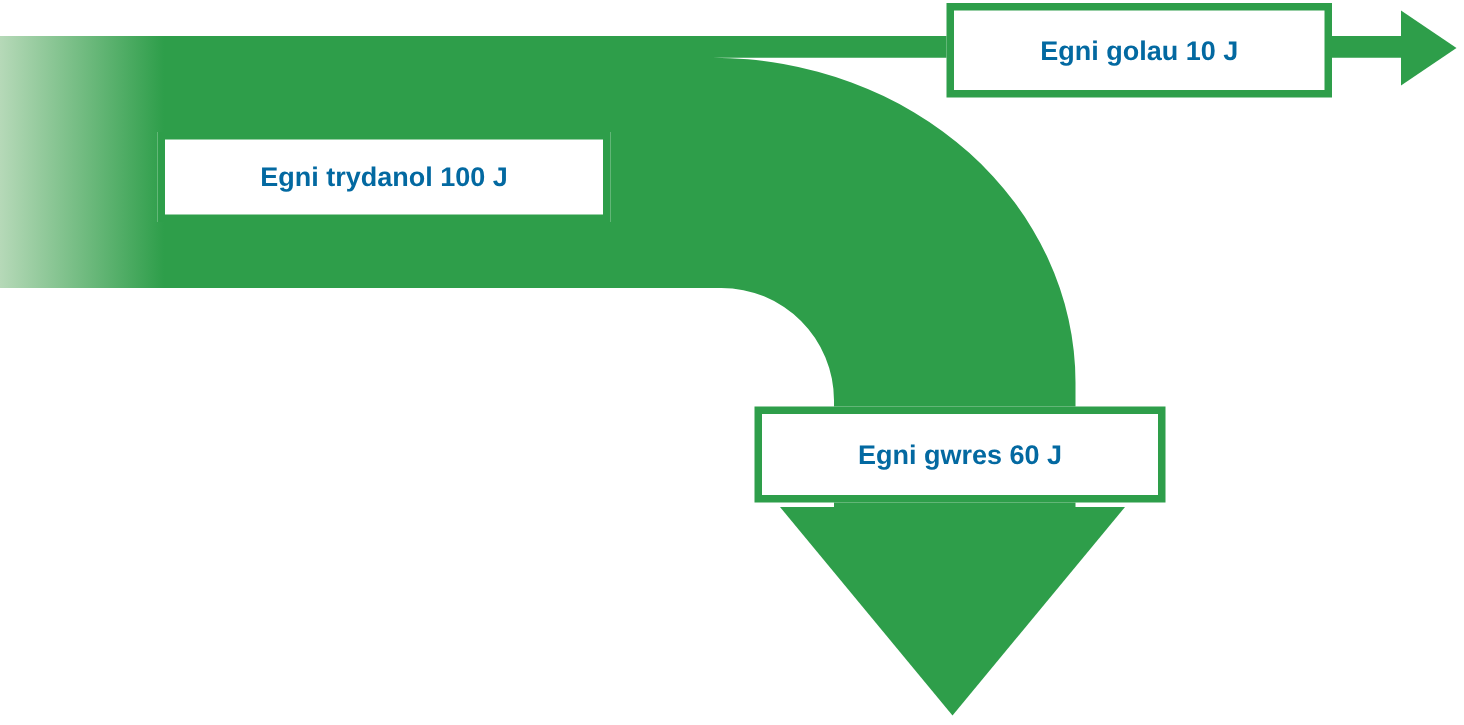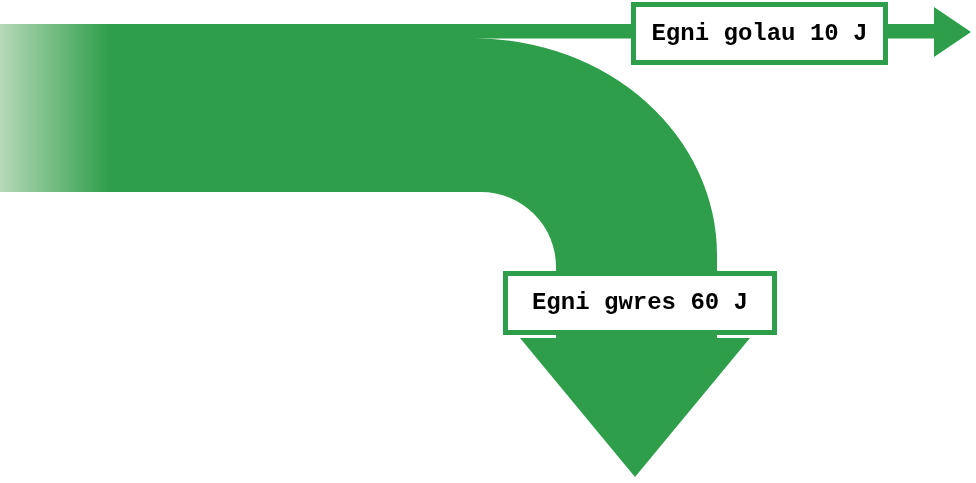--- a/index.html
+++ b/index.html
@@ -25,25 +25,24 @@
     position: absolute;
     box-sizing: border-box;
     background: #ffffff;
     border: 5px solid #2e9e4a;
     display: flex;
     align-items: center;
     justify-content: center;
   }
   .label-text {
     font-weight: bold;
-    font-size: 24px;
+    font-size: 18px;
     line-height: 1;
-    color: #000000;
+    color: #0369a1;
     white-space: nowrap;
-    font-family: Liberation Mono, monospace;
   }
   .box-input {
     left: 105px;
     top: 88px;
     width: 302px;
     height: 60px;
   }
   .box-light {
     left: 631px;
     top: 2px;
@@ -75,20 +74,23 @@
              A242,216.5 0 0 1 717,255
              L717,340 L556,340 L556,267
              A75,75 0 0 0 481,192
              L0,192 Z"></path>
 
     <path fill="#2e9e4a" d="M934,7 L971,32 L934,57 Z"></path>
 
     <path fill="#2e9e4a" d="M520,338 L750,338 L635,477 Z"></path>
   </svg>
 
+  <div class="label-box box-input">
+    <span class="label-text">Egni trydanol 100 J</span>
+  </div>
 
   <div class="label-box box-light">
     <span class="label-text">Egni golau 10 J</span>
   </div>
 
   <div class="label-box box-heat">
     <span class="label-text">Egni gwres 60 J</span>
   </div>
 
 </div>

